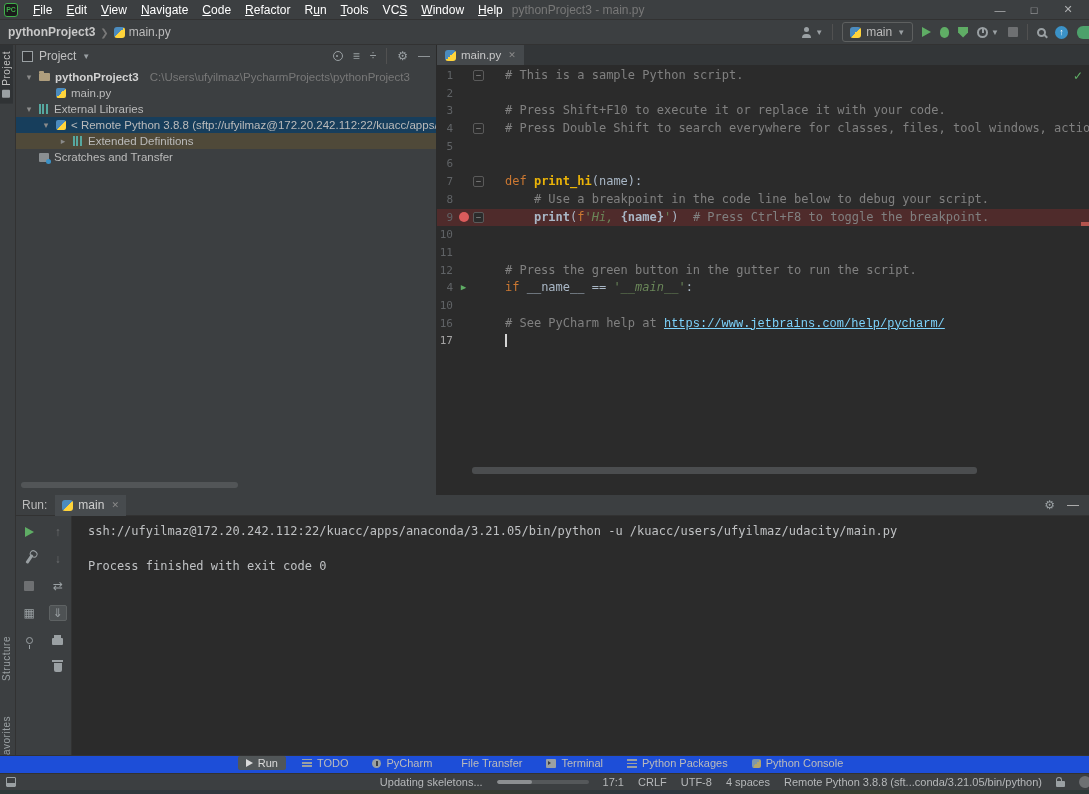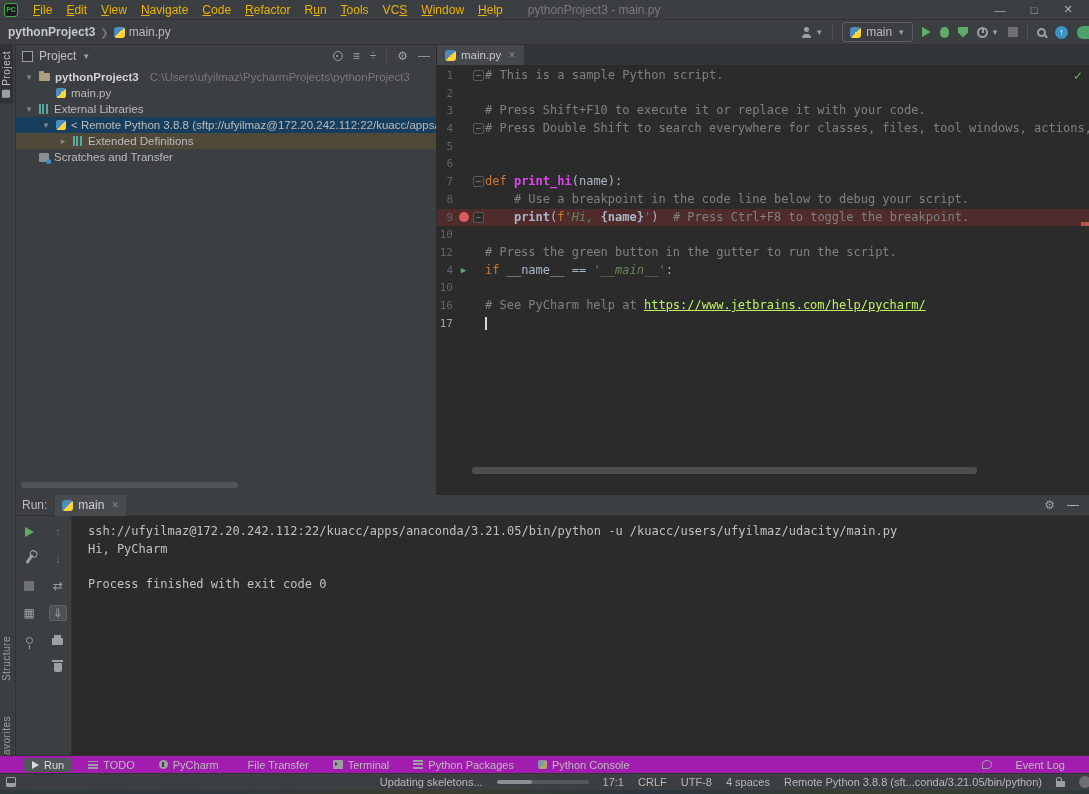--- a/index.html
+++ b/index.html
@@ -9,23 +9,23 @@
     background:#3c3f41; font-family:"Liberation Sans", sans-serif; color:#bbbbbb;
     font-size:12px; user-select:none;
   }
   
   #titlebar{ position:absolute; left:0; top:0; width:1089px; height:20px;
     display:flex; align-items:center; gap:2px; padding:0 4px; background:#3c3f41;
     border-bottom:1px solid #323232;}
   .pc-logo{ width:14px; height:14px; border-radius:3px; background:#1b1b1b;
     border:1px solid #3fae4a; color:#3fae4a; font-size:7px; font-weight:bold;
     display:flex; align-items:center; justify-content:center; margin-right:6px;}
-  .menu-item{ padding:2px 7px; color:#eab308; cursor:default; }
+  .menu-item{ padding:2px 7px; color:#ffffff; cursor:default; }
   .menu-item u{ text-decoration:underline; }
-  #win-title{ color:#787878; margin-left:16px; }
+  #win-title{ color:#787878; }
   #win-controls{ margin-left:auto; display:flex; }
   .win-btn{ width:34px; height:18px; display:flex; align-items:center; justify-content:center;
     color:#afb1b3; font-size:11px;}
   
   #navbar{ position:absolute; left:0; top:20px; width:1089px; height:25px; background:#3c3f41;
     border-bottom:1px solid #323232; display:flex; align-items:center; padding:0 8px; overflow:hidden;}
   .crumb-name{ color:#c8c8c8; font-weight:bold; }
   .crumb-sep{ color:#787878; margin:0 5px; font-size:10px;}
   .crumb-file{ color:#bbbbbb; margin-left:4px;}
   #nav-right{ margin-left:auto; display:flex; align-items:center; gap:9px; }
@@ -99,24 +99,24 @@
   .code-line.bp-line{ background:#4f2b2b;}
   .ln{ width:18px; flex:none; text-align:right; color:#606366; font-size:11px; padding-right:2px;}
   .ln-active{ color:#a4a3a3;}
   .marks{ width:17px; flex:none; display:flex; align-items:center; justify-content:center;}
   .bp-dot{ width:10px;height:10px;border-radius:50%;background:#db5c5c;}
   .run-arrow{ color:#5fad65; font-size:9px;}
   .foldcol{ width:13px; flex:none; position:relative;}
   .foldcol.has-fold::after{ content:"−"; position:absolute; left:1px; top:3px; width:9px; height:9px;
     line-height:8px; text-align:center; font-size:9px; color:#8a8a8a; border:1px solid #5a5a5a;
     border-radius:2px; background:#2b2b2b;}
-  .ltext{ flex:1; overflow:hidden; white-space:pre;}
-  .tok-comment{ color:#808080;} .tok-kw{ color:#cc7832;} .tok-fn{ color:#d946ef; font-weight:bold;}
+  .ltext{ flex:1; overflow:hidden; white-space:pre;margin-left:20px;}
+  .tok-comment{ color:#808080;} .tok-kw{ color:#cc7832;} .tok-fn{ color:#eab308; font-weight:bold;}
   .tok-plain{ color:#a9b7c6;} .tok-plain-b{ color:#a9b7c6; font-weight:bold;} .tok-str{ color:#6a8759;font-style:italic;}
-  .tok-link{ color:#bef264; text-decoration:underline;}
+  .tok-link{ color:#7dd3fc; text-decoration:underline;font-family:Liberation Mono, monospace;}
   .caret{ display:inline-block; width:1.5px; height:13px; background:#d4d4d4; vertical-align:middle;}
   #ed-check{ position:absolute; right:6px; top:24px; color:#5fad65; font-size:12px;}
   #ed-stripe-error{ position:absolute; right:0; top:177px; width:8px; height:4px; background:#b5544d;}
   #ed-hscroll{ position:absolute; left:35px; bottom:21px; width:505px; height:7px;
     background:#5a5d5f; border-radius:3px; opacity:.7;}
   
   #runpanel{ position:absolute; left:16px; top:495px; width:1073px; height:260px; background:#2b2b2b;}
   #run-header{ height:21px; background:#3c3f41; border-bottom:1px solid #323232;
     display:flex; align-items:center; padding:0 6px; gap:8px;}
   #run-label{ color:#bbbbbb;}
@@ -135,22 +135,22 @@
   .pin-ico::after{content:"";position:absolute;left:2px;top:7px;width:1.5px;height:4px;background:#9aa0a3;}
   .print-ico{ width:11px;height:7px;background:#9aa0a3;border-radius:1px;position:relative;margin-top:3px;}
   .print-ico::before{content:"";position:absolute;top:-3px;left:2px;right:2px;height:3px;background:#9aa0a3;}
   .trash-ico{ width:8px;height:9px;background:#9aa0a3;border-radius:0 0 2px 2px;position:relative;}
   .trash-ico::before{content:"";position:absolute;top:-2.5px;left:-1.5px;right:-1.5px;height:1.5px;background:#9aa0a3;}
   .dim{ color:#6e7072;}
   #console{ flex:1; font-family:"DejaVu Sans Mono", monospace; font-size:12px; color:#bfc1c3;
     padding:7px 0 0 16px; overflow:hidden;}
   .console-line{ height:17.6px; line-height:17.6px; white-space:pre;}
   
-  #twbar{ position:absolute; left:0; top:755px; width:1089px; height:18px; background:#a21caf;
-    border-top:1px solid #323232; display:flex; align-items:center; gap:4px; padding:0 24px; font-size:11px;}
+  #twbar{ position:absolute; left:0; top:755px; width:1089px; height:18px; background:#1d4ed8;
+    border-top:1px solid #323232; display:flex; align-items:center; gap:4px; padding:0 24px; font-size:11px;flex-direction:column;}
   .tw-tab{ display:flex; align-items:center; gap:5px; padding:1px 8px; border-radius:2px; color:#bbbbbb;}
   .tw-tab.active{ background:#515658; color:#dadada;}
   .bic{ display:inline-block; flex:none;}
   .bic-run{ width:0;height:0;border-left:7px solid #afb1b3;border-top:4px solid transparent;border-bottom:4px solid transparent;}
   .tw-tab.active .bic-run{ border-left-color:#dadada;}
   .bic-todo{ width:10px;height:8px;background:linear-gradient(#9aa0a3 0 1.5px,transparent 1.5px 3.2px,#9aa0a3 3.2px 4.7px,transparent 4.7px 6.4px,#9aa0a3 6.4px 8px);}
   .bic-problems{ width:9px;height:9px;border-radius:50%;background:#9aa0a3;position:relative;}
   .bic-problems::after{content:"";position:absolute;left:3.5px;top:2px;width:2px;height:5px;background:#3c3f41;}
   .bic-transfer{ color:#9aa0a3; font-size:10px; line-height:1;}
   .bic-terminal{ width:10px;height:9px;background:#9aa0a3;border-radius:1px;position:relative;}
@@ -295,20 +295,21 @@
         <div class="code-line"><span class="ln">1</span><span class="marks"></span><span class="foldcol has-fold"></span><span class="ltext"><span class="tok-comment"># This is a sample Python script.</span></span></div>
         <div class="code-line"><span class="ln">2</span><span class="marks"></span><span class="foldcol"></span><span class="ltext"></span></div>
         <div class="code-line"><span class="ln">3</span><span class="marks"></span><span class="foldcol"></span><span class="ltext"><span class="tok-comment"># Press Shift+F10 to execute it or replace it with your code.</span></span></div>
         <div class="code-line"><span class="ln">4</span><span class="marks"></span><span class="foldcol has-fold"></span><span class="ltext"><span class="tok-comment"># Press Double Shift to search everywhere for classes, files, tool windows, actions, and settings.</span></span></div>
         <div class="code-line"><span class="ln">5</span><span class="marks"></span><span class="foldcol"></span><span class="ltext"></span></div>
         <div class="code-line"><span class="ln">6</span><span class="marks"></span><span class="foldcol"></span><span class="ltext"></span></div>
         <div class="code-line"><span class="ln">7</span><span class="marks"></span><span class="foldcol has-fold"></span><span class="ltext"><span class="tok-kw">def </span><span class="tok-fn">print_hi</span><span class="tok-plain">(name):</span></span></div>
         <div class="code-line"><span class="ln">8</span><span class="marks"></span><span class="foldcol"></span><span class="ltext"><span class="tok-comment">    # Use a breakpoint in the code line below to debug your script.</span></span></div>
         <div class="code-line bp-line"><span class="ln">9</span><span class="marks"><span class="bp-dot"></span></span><span class="foldcol has-fold"></span><span class="ltext"><span class="tok-plain">    </span><span class="tok-plain-b">print</span><span class="tok-plain">(</span><span class="tok-kw">f</span><span class="tok-str">'Hi, </span><span class="tok-plain-b">{name}</span><span class="tok-str">'</span><span class="tok-plain">)</span><span class="tok-comment">  # Press Ctrl+F8 to toggle the breakpoint.</span></span></div>
         <div class="code-line"><span class="ln">10</span><span class="marks"></span><span class="foldcol"></span><span class="ltext"></span></div>
+        <div class="code-line"><span class="ln">11</span><span class="marks"></span><span class="foldcol"></span><span class="ltext"></span></div>
         <div class="code-line"><span class="ln">12</span><span class="marks"></span><span class="foldcol"></span><span class="ltext"><span class="tok-comment"># Press the green button in the gutter to run the script.</span></span></div>
         <div class="code-line"><span class="ln">4</span><span class="marks"><span class="run-arrow">▶</span></span><span class="foldcol"></span><span class="ltext"><span class="tok-kw">if </span><span class="tok-plain">__name__ == </span><span class="tok-str">'__main__'</span><span class="tok-plain">:</span></span></div>
         <div class="code-line"><span class="ln">10</span><span class="marks"></span><span class="foldcol"></span><span class="ltext"></span></div>
         <div class="code-line"><span class="ln">16</span><span class="marks"></span><span class="foldcol"></span><span class="ltext"><span class="tok-comment"># See PyCharm help at </span><span class="tok-link">https://www.jetbrains.com/help/pycharm/</span></span></div>
         <div class="code-line"><span class="ln ln-active">17</span><span class="marks"></span><span class="foldcol"></span><span class="ltext"><span class="caret"></span></span></div>
       </div>
     <span id="ed-check">✓</span>
     <span id="ed-stripe-error"></span>
     <div id="ed-hscroll"></div>
   </div>
@@ -351,21 +352,20 @@
           <span class="rt-ico">
               <span class="print-ico"></span>
             </span>
           <span class="rt-ico">
               <span class="trash-ico"></span>
             </span>
         </div>
       </div>
       <div id="console">
           <div class="console-line">ssh://ufyilmaz@172.20.242.112:22/kuacc/apps/anaconda/3.21.05/bin/python -u /kuacc/users/ufyilmaz/udacity/main.py</div>
-          <div class="console-line">Hi, PyCharm</div>
           <div class="console-line">&nbsp;</div>
           <div class="console-line">Process finished with exit code 0</div>
         </div>
     </div>
   </div>
 
   <div id="twbar">
     <span id="tw-tabs" style="display:flex;gap:8px;">
         <span class="tw-tab active">
           <span class="bic bic-run"></span>

